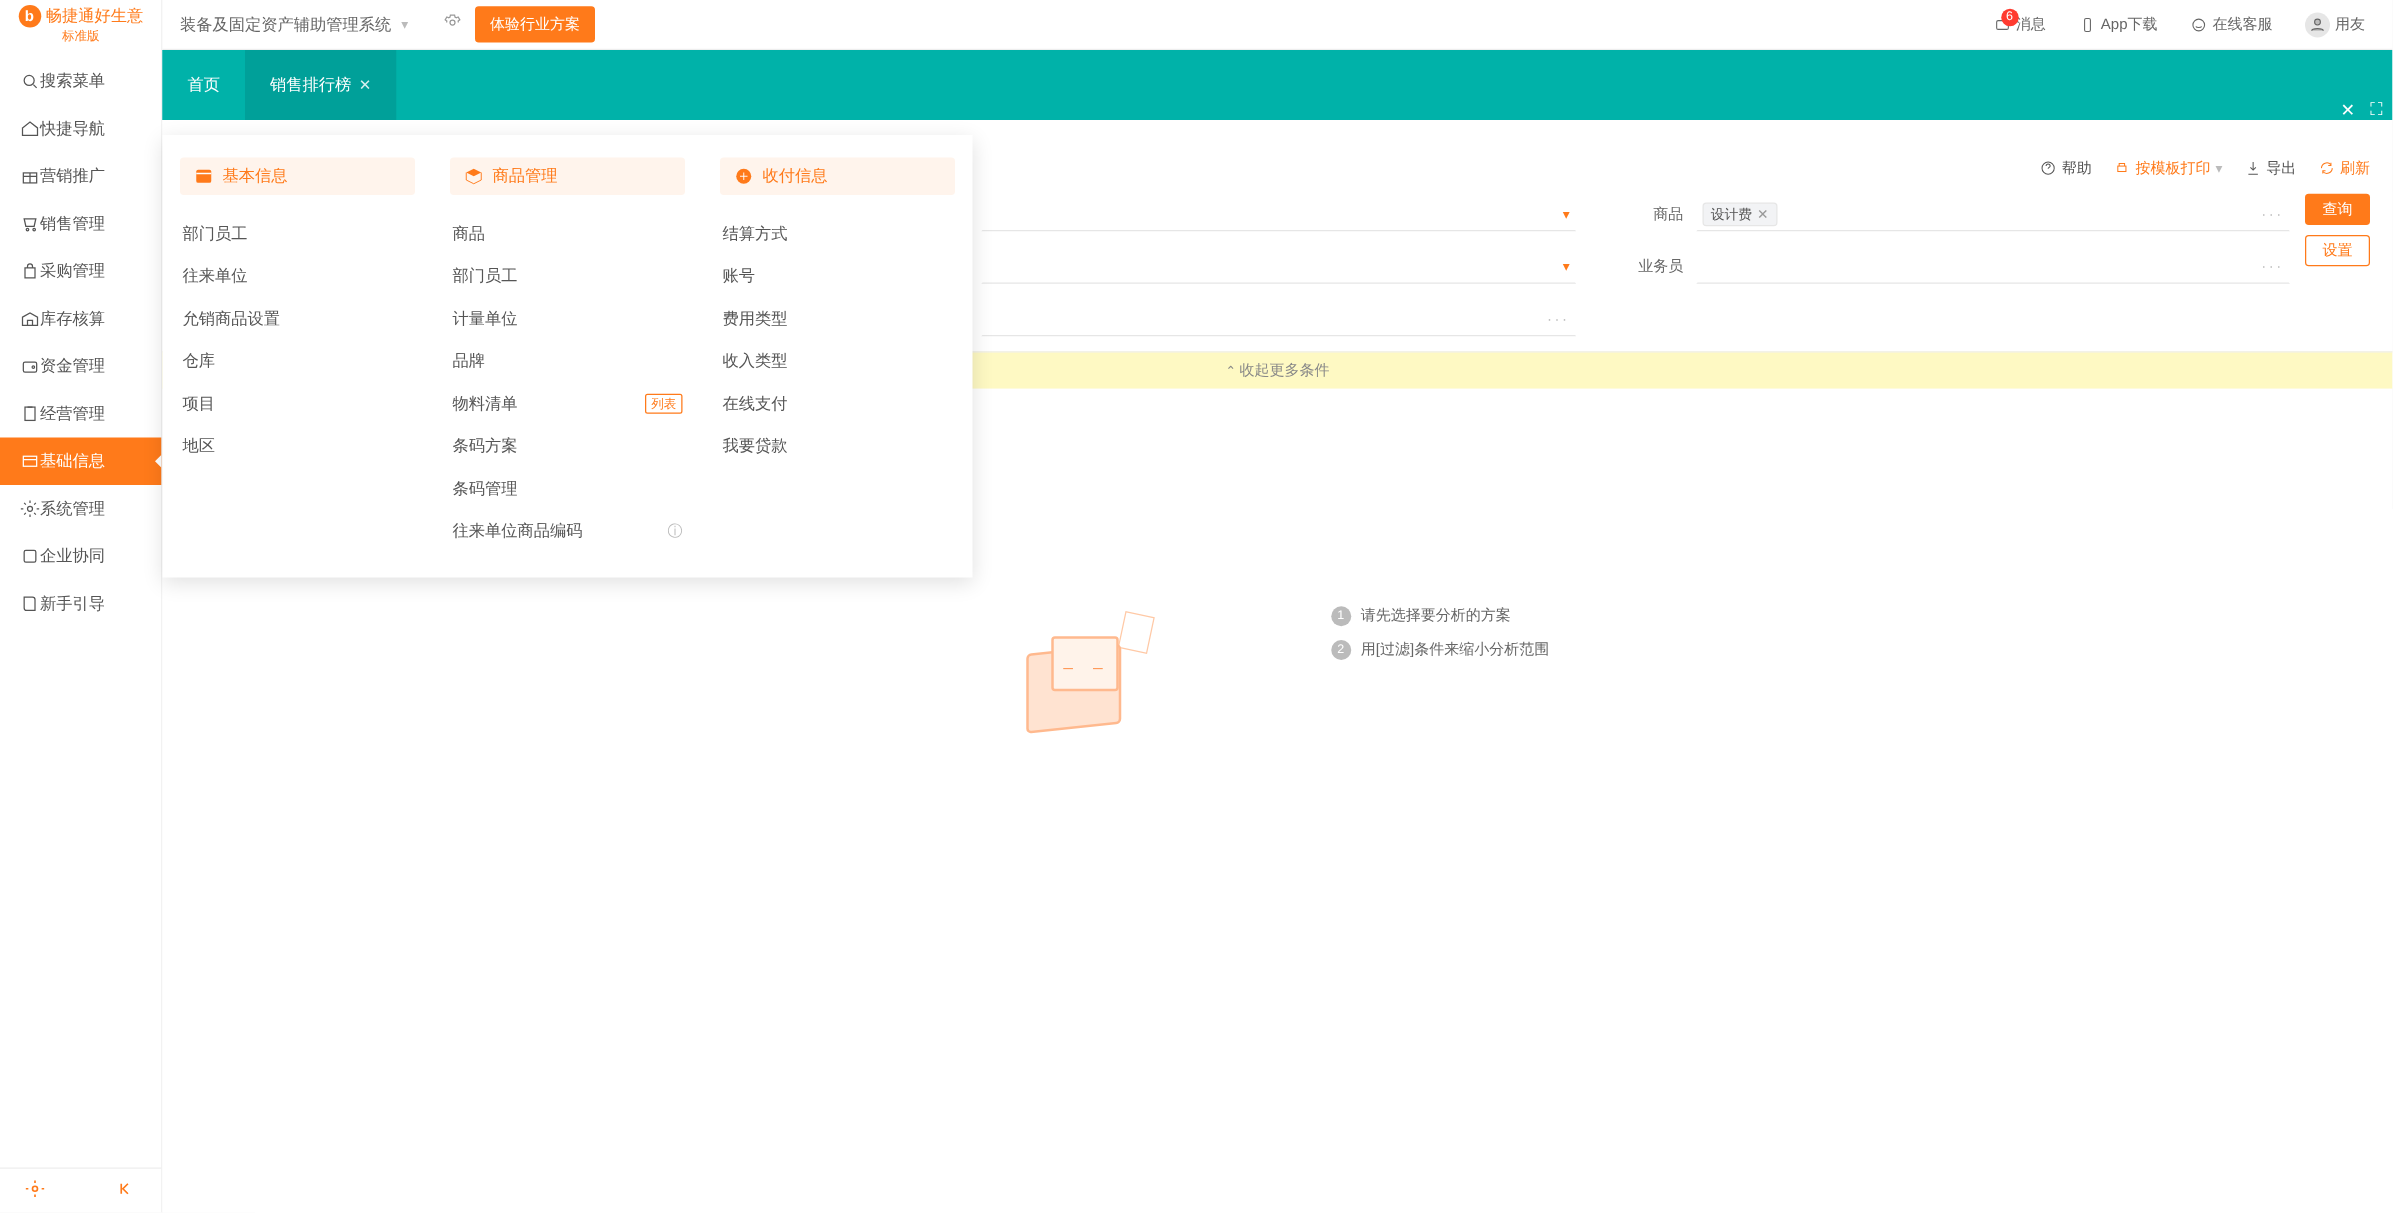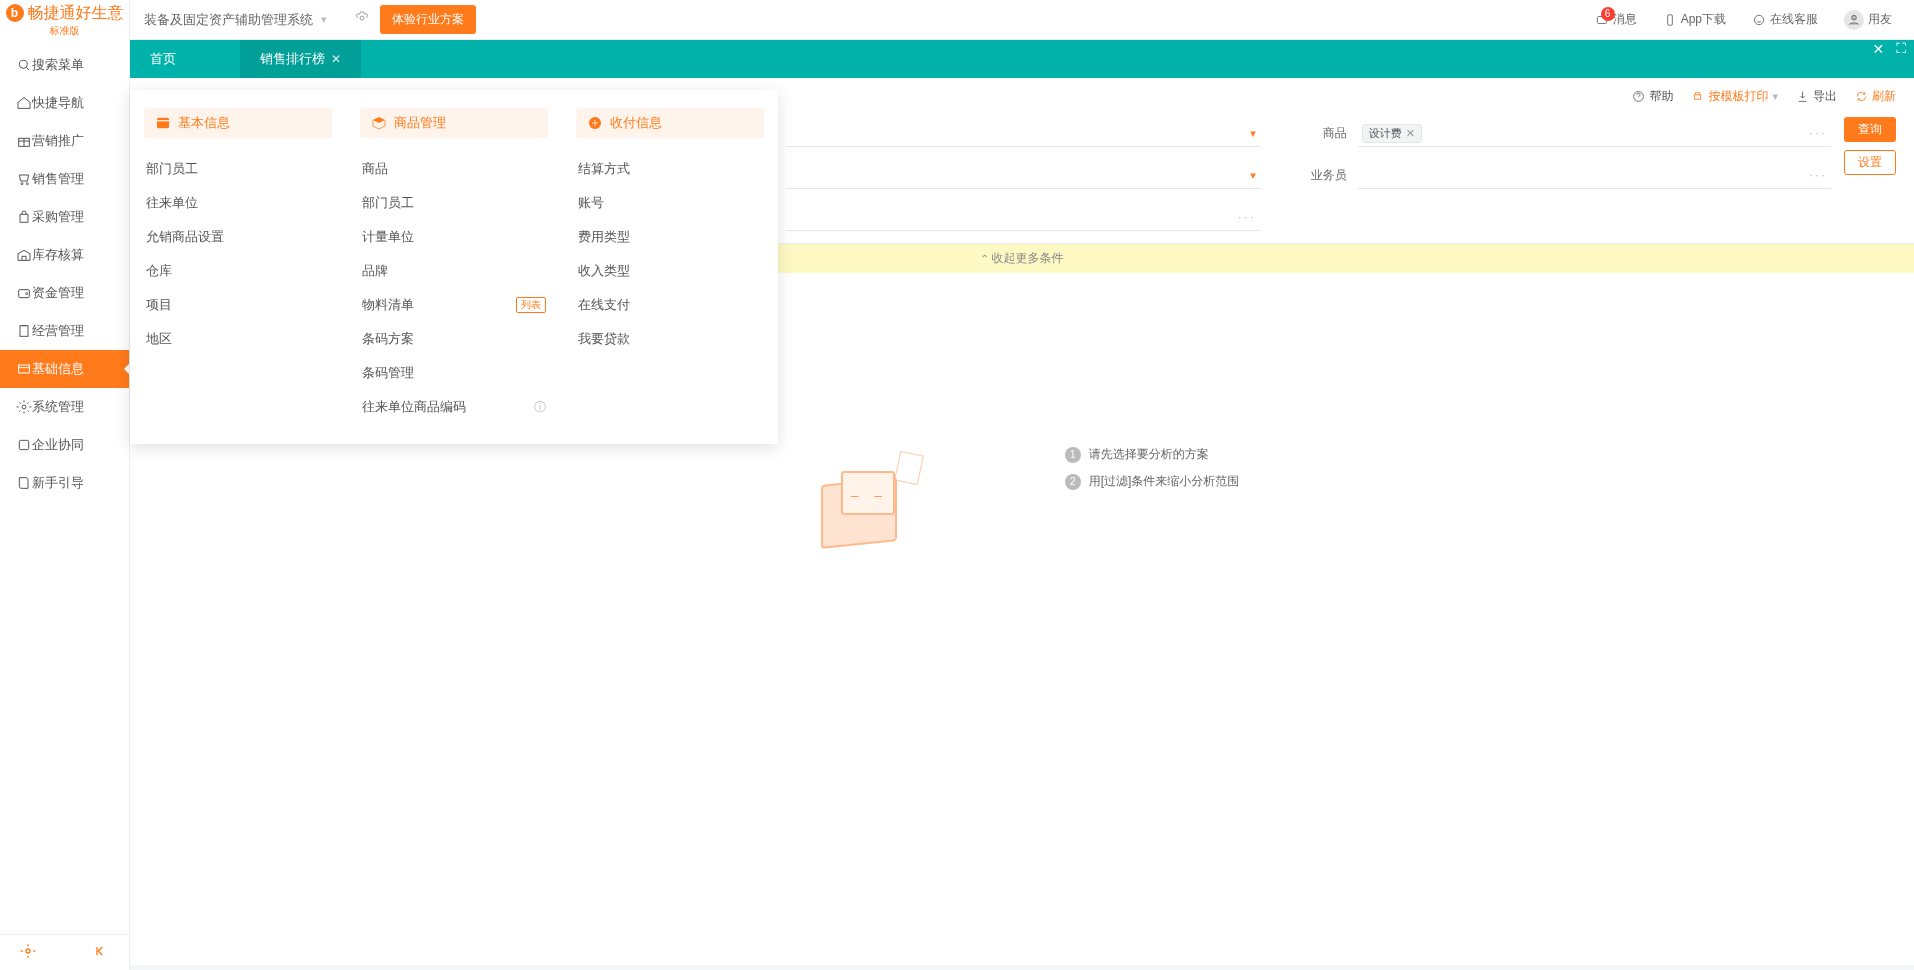--- a/index.html
+++ b/index.html
@@ -5,21 +5,21 @@
 * { box-sizing: border-box; margin: 0; padding: 0; }
 body { font-family: "Microsoft YaHei", Arial, sans-serif; font-size: 13px; color: #333; background: #f5f5f5; overflow: hidden; }
 
 .app { display: flex; height: 970px; width: 1914px; }
 
 
 .sidebar { width: 130px; background: #fff; display: flex; flex-direction: column; border-right: 1px solid #eee; }
 .logo-area { height: 40px; display: flex; flex-direction: column; align-items: center; justify-content: center; padding: 4px 0; }
 .logo-row { display: flex; align-items: center; gap: 4px; }
 .logo-mark { width: 18px; height: 18px; background: #ff7a1a; border-radius: 50%; color: #fff; font-weight: bold; display:flex; align-items:center; justify-content:center; font-size:12px;}
-.logo-text { color: #ff7a1a; font-size: 16px; font-weight: 500; }
+.logo-text { color: #ff7a1a; font-size: 13px; font-weight: 500; }
 .logo-sub { color: #ff7a1a; font-size: 10px; }
 
 .side-nav { flex: 1; padding-top: 6px; }
 .side-item { display: flex; align-items: center; padding: 10px 16px; cursor: pointer; color: #555; position: relative; }
 .side-item.active { background: #ff7a1a; color: #fff; }
 .side-item.active::after { content: ""; position:absolute; right:0; top:50%; transform:translateY(-50%); border:5px solid transparent; border-right-color:#fff; }
 .side-icon { width: 16px; height: 16px; display:inline-flex; align-items:center; justify-content:center; }
 .side-icon svg { width:16px; height:16px; stroke: currentColor; fill:none; stroke-width:1.5; }
 
 .sidebar-bottom { height: 36px; border-top:1px solid #eee; display:flex; align-items:center; justify-content:space-between; padding:0 20px; color:#ff7a1a; }
@@ -35,35 +35,35 @@
 .gear-btn { color:#999; cursor:pointer; }
 .primary-btn { background:#ff7a1a; color:#fff; border:none; border-radius:3px; padding:6px 12px; font-size:12px; cursor:pointer; }
 .hdr-spacer { flex:1; }
 .hdr-link { display:flex; align-items:center; gap:4px; color:#666; font-size:12px; cursor:pointer; padding:0 8px; position:relative; }
 .hdr-link svg { width:14px; height:14px; stroke:#666; fill:none; stroke-width:1.5; }
 .badge { position:absolute; top:-4px; left:14px; background:#ff3b30; color:#fff; border-radius:8px; font-size:10px; padding:0 4px; line-height:14px; min-width:14px; text-align:center; }
 .avatar { width:20px; height:20px; border-radius:50%; background:#e6e6e6; display:inline-flex; align-items:center; justify-content:center; }
 .avatar svg { width:14px; height:14px; fill:#bbb; }
 
 
-.tabbar { height:38px; background:#00b2a9; display:flex; align-items:flex-start; color:#fff; position:relative; }
+.tabbar { height:56px; background:#00b2a9; display:flex; align-items:flex-end; color:#fff; position:relative; }
 .tab { padding:0 20px; height:100%; display:flex; align-items:center; gap:6px; cursor:pointer; font-size:13px; }
 .tab.home { background:#00b2a9; }
-.tab.active { background:#00a099;margin-left:44px; }
+.tab.active { background:#00a099; }
 .tab .x { font-size:12px; opacity:.85; }
 .tabbar-right { position:absolute; right:8px; display:flex; gap:12px; align-items:center; color:#fff; }
 .tabbar-right span { cursor:pointer; font-size:14px; }
 
 
 .content { flex:1; background:#f5f6f7; position:relative; }
 .panel { background:#fff; margin:0; }
 
 
 .toolbar { display:flex; justify-content:flex-end; align-items:center; gap:18px; padding:10px 18px; color:#555; font-size:12px; }
-.tool-link { display:flex; align-items:center; gap:4px; cursor:pointer; }
+.tool-link { display:flex; align-items:center; gap:4px; cursor:pointer;margin-top:20px; }
 .tool-link.orange { color:#ff7a1a; }
 .tool-link svg { width:13px; height:13px; stroke:currentColor; fill:none; stroke-width:1.5; }
 
 
 .filters { padding: 2px 18px 10px 18px; background:#fff; }
 .filter-grid { display:grid; grid-template-columns: repeat(3, 1fr); gap:10px 30px; }
 .filter-row { display:flex; align-items:center; gap:10px; min-height:32px; }
 .filter-label { width:56px; text-align:right; color:#666; font-size:12px; }
 .filter-input { flex:1; height:28px; border:1px solid transparent; border-bottom:1px solid #e6e6e6; position:relative; display:flex; align-items:center; padding:0 4px; color:#999; font-size:12px; justify-content:flex-end; }
 .filter-input .sel-chev { color:#ff7a1a; font-size:11px; }

